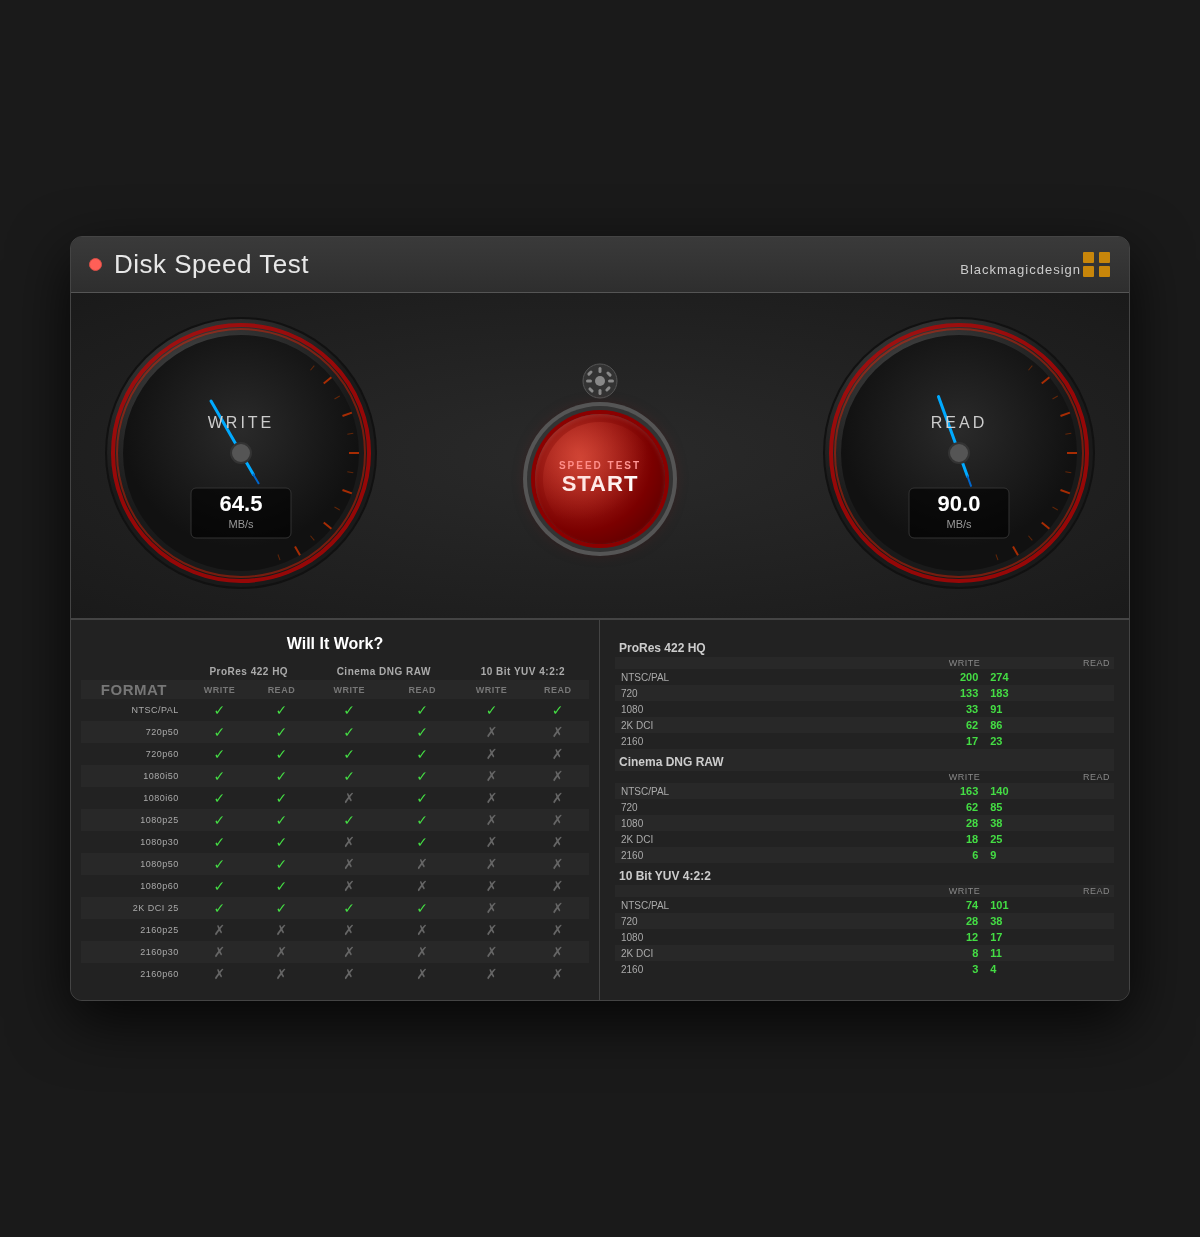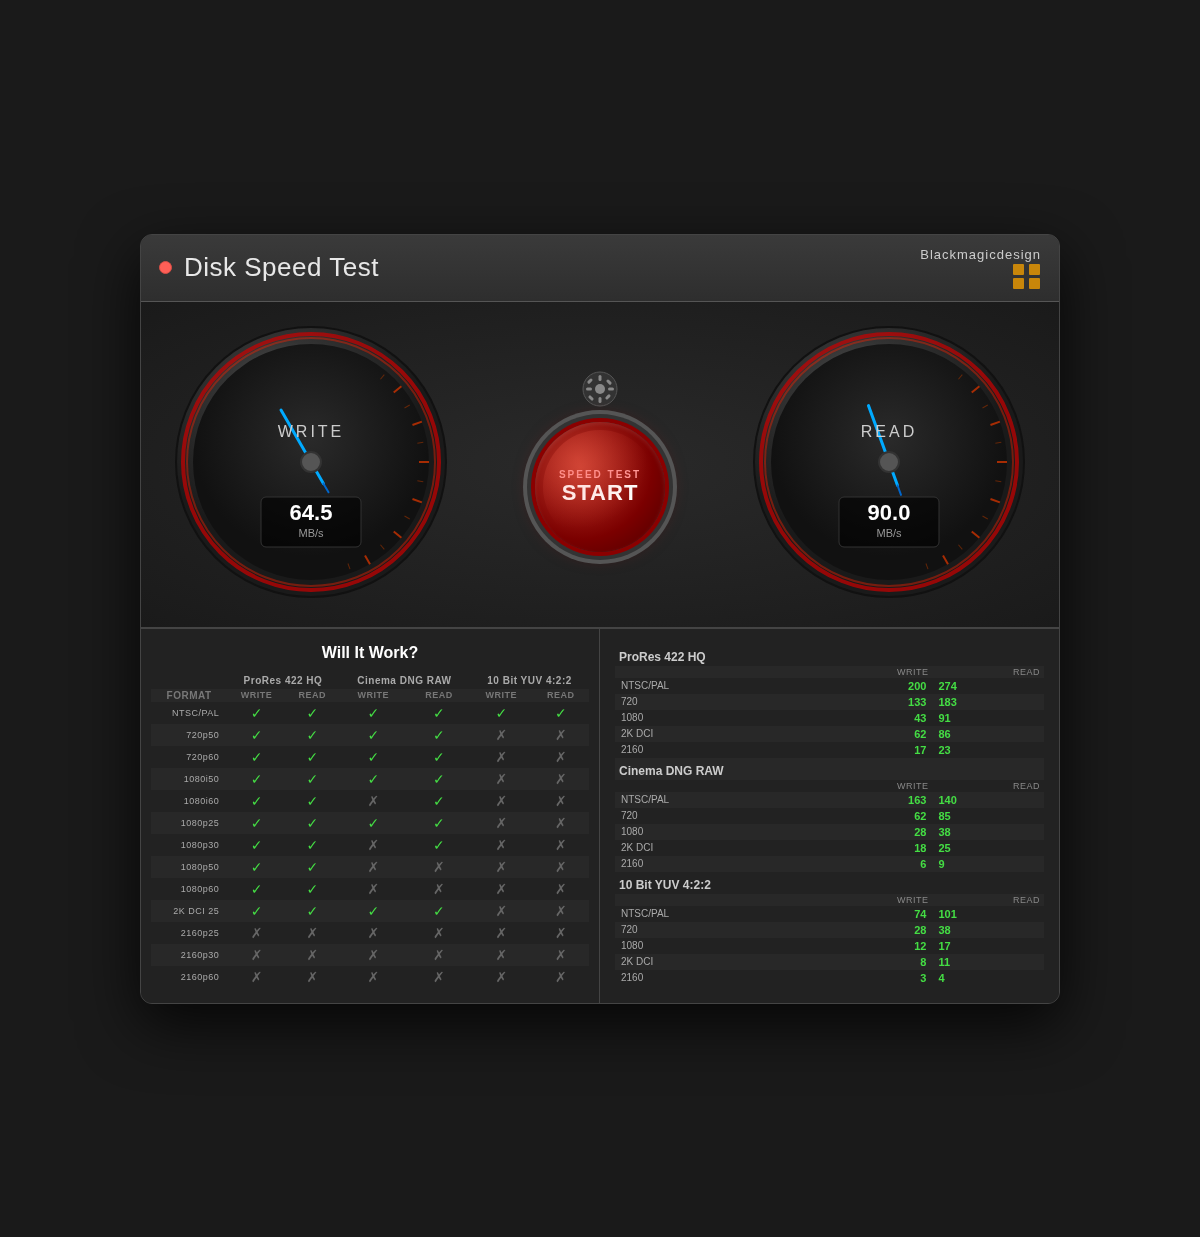--- a/index.html
+++ b/index.html
@@ -5,21 +5,21 @@
     * { box-sizing: border-box; margin: 0; padding: 0; }
     body {
       background: #1a1a1a;
       display: flex;
       justify-content: center;
       align-items: center;
       min-height: 100vh;
       font-family: -apple-system, BlinkMacSystemFont, 'Helvetica Neue', Arial, sans-serif;
     }
     .app-window {
-      width: 920px;
+      width: 1060px;
       background: #2a2a2a;
       border-radius: 12px;
       border: 1px solid #444;
       overflow: hidden;
       box-shadow: 0 20px 60px rgba(0,0,0,0.8);
     }
     .title-bar {
       background: linear-gradient(180deg, #3a3a3a 0%, #2e2e2e 100%);
       padding: 12px 18px;
       display: flex;
@@ -40,21 +40,21 @@
       cursor: pointer;
     }
     .app-title {
       color: #e8e8e8;
       font-size: 26px;
       font-weight: 300;
       letter-spacing: 0.5px;
     }
     .bmd-logo {
       display: flex;
-      flex-direction: column;
+      flex-direction: row;
       align-items: flex-end;
       gap: 2px;
     }
     .bmd-text {
       color: #ccc;
       font-size: 13px;
       font-weight: 300;
       letter-spacing: 1px;
     }
     .bmd-squares {
@@ -375,21 +375,21 @@
       <div class="section-title">Will It Work?</div>
       <table class="wiw-table">
         <thead>
           <tr>
             <th></th>
             <th colspan="2" class="col-header-main">ProRes 422 HQ</th>
             <th colspan="2" class="col-header-main">Cinema DNG RAW</th>
             <th colspan="2" class="col-header-main">10 Bit YUV 4:2:2</th>
           </tr>
           <tr class="sub-header-row">
-            <th style="color:#777;font-size:10px;letter-spacing:0.5px;">FORMAT</th>
+            <th style="color:#777;font-size:15px;letter-spacing:0.5px;">FORMAT</th>
             <th>WRITE</th>
             <th>READ</th>
             <th>WRITE</th>
             <th>READ</th>
             <th>WRITE</th>
             <th>READ</th>
           </tr>
         </thead>
         <tbody id="wiw-body">
         <tr>
@@ -529,21 +529,21 @@
         <td class="val-write">200</td>
         <td class="val-read">274</td>
             </tr>
             <tr>
         <td class="row-label">720</td>
         <td class="val-write">133</td>
         <td class="val-read">183</td>
             </tr>
             <tr>
         <td class="row-label">1080</td>
-        <td class="val-write">43</td>
+        <td class="val-write">33</td>
         <td class="val-read">91</td>
             </tr>
             <tr>
         <td class="row-label">2K DCI</td>
         <td class="val-write">62</td>
         <td class="val-read">86</td>
             </tr>
             <tr>
         <td class="row-label">2160</td>
         <td class="val-write">17</td>

